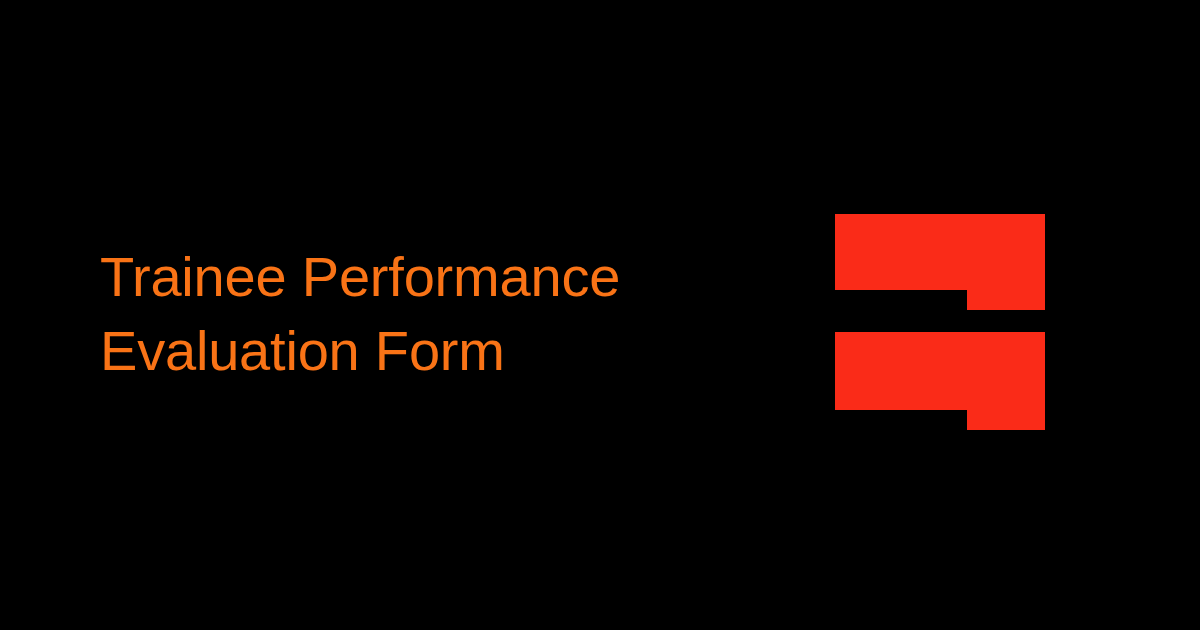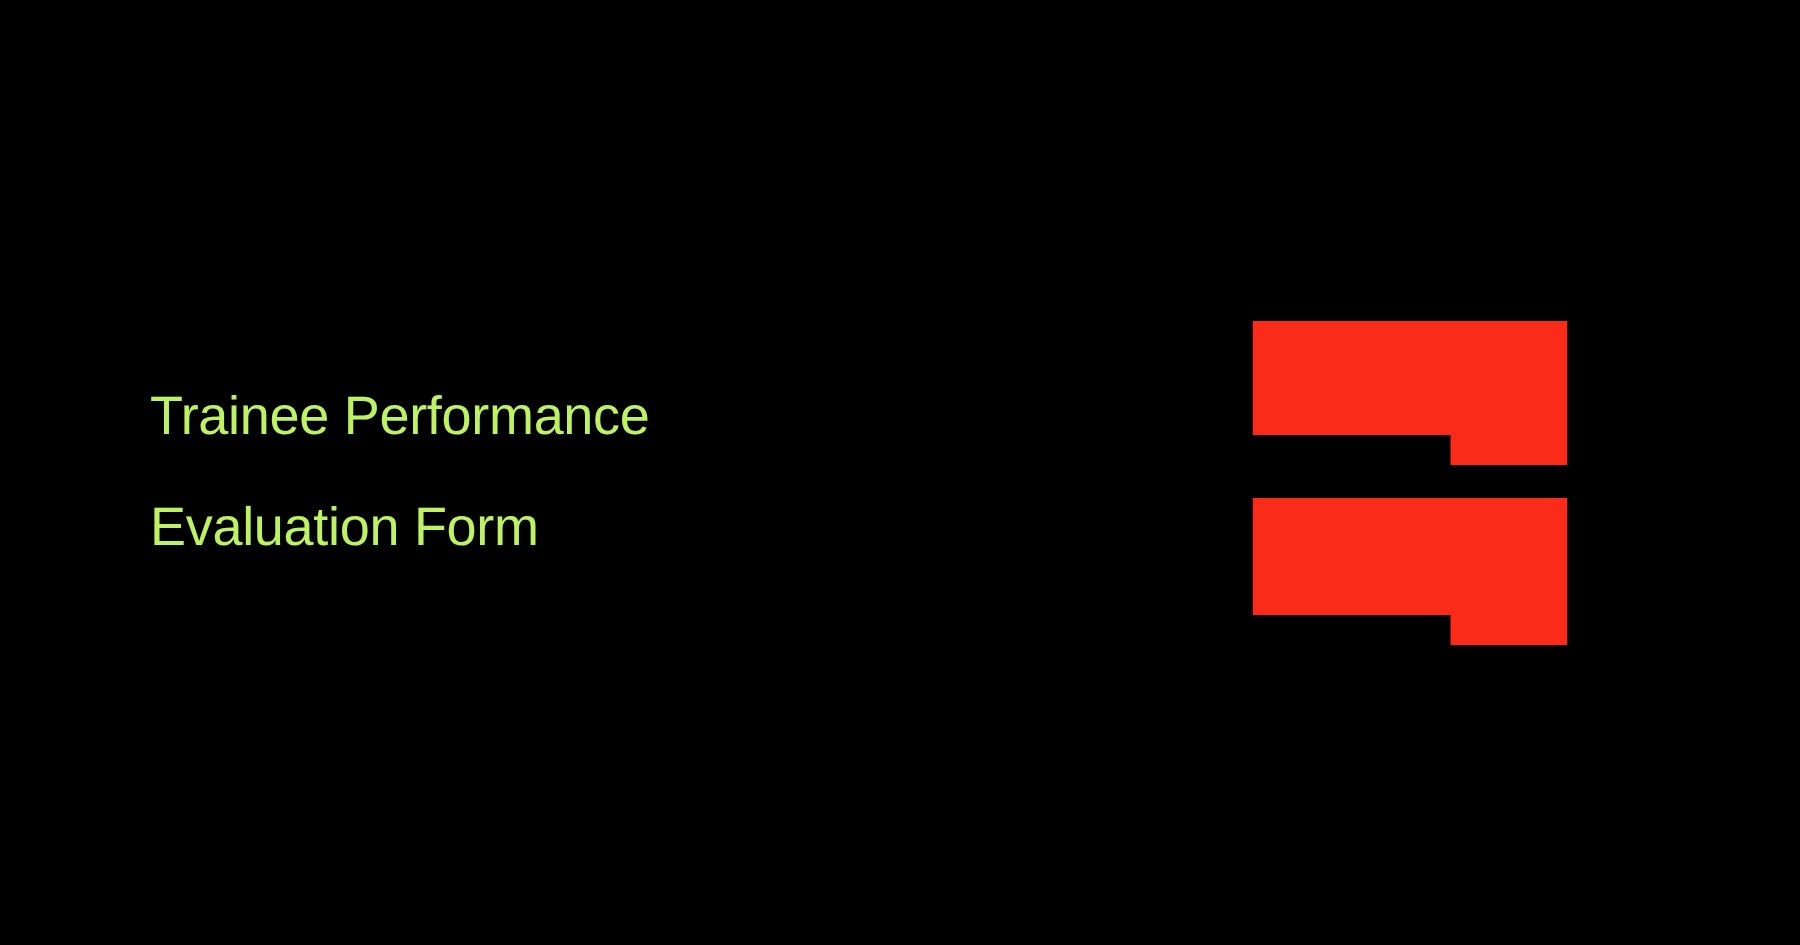--- a/index.html
+++ b/index.html
@@ -29,23 +29,23 @@
   
   .title-block {
     position: absolute;
     left: 100px;
     top: 240px;
     width: 650px;
   }
 
   .og-title {
     margin: 0;
-    color: #bef264;
+    color: #f97316;
     font-family: "Liberation Sans", "DejaVu Sans", sans-serif;
-    font-size: 36px;
+    font-size: 56px;
     font-weight: 400;
     line-height: 74px;
     letter-spacing: -0.2px;
     white-space: pre-line;
     -webkit-font-smoothing: antialiased;
   }
 
   
   .brand-mark {
     position: absolute;

